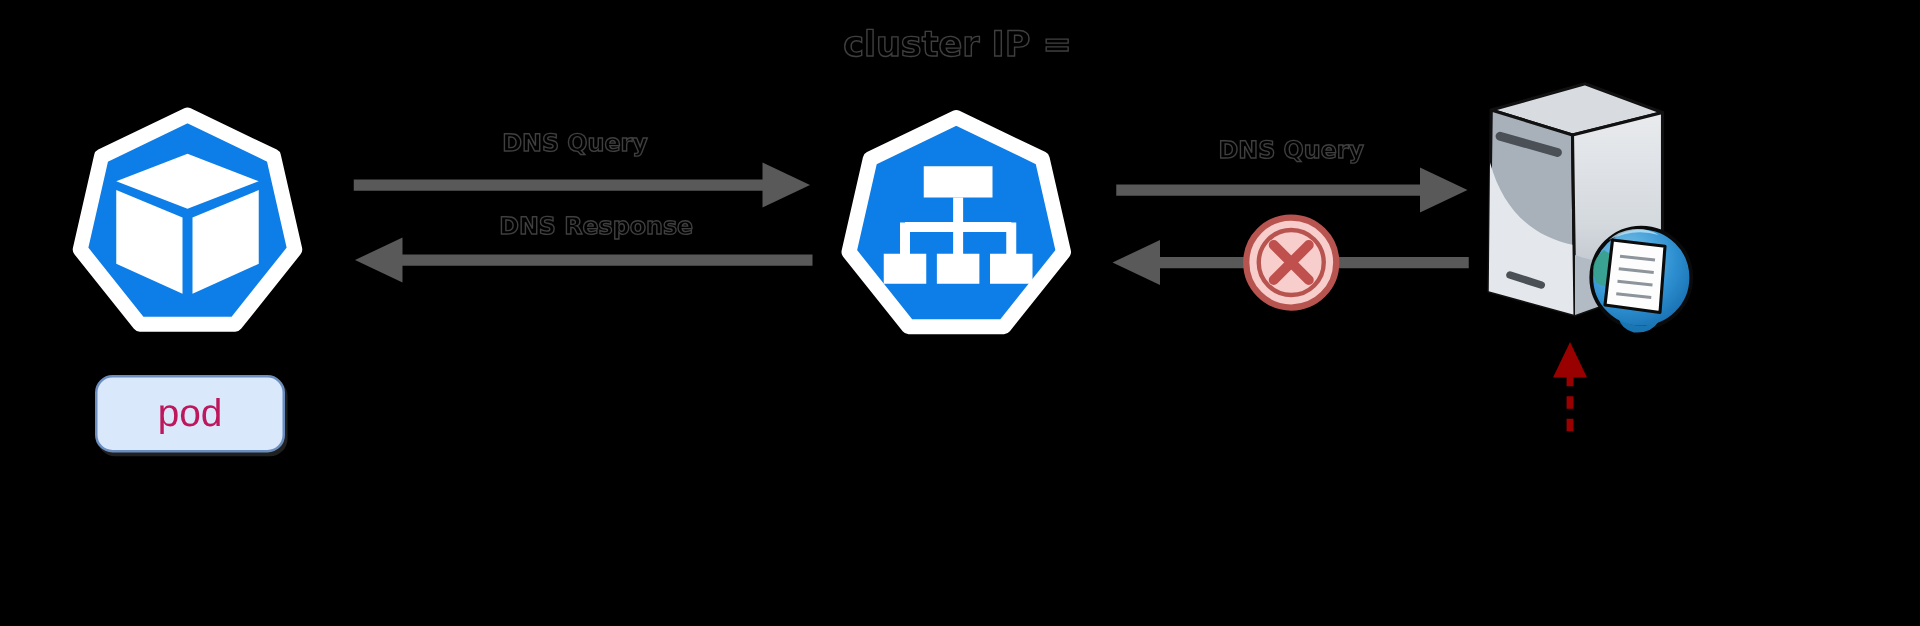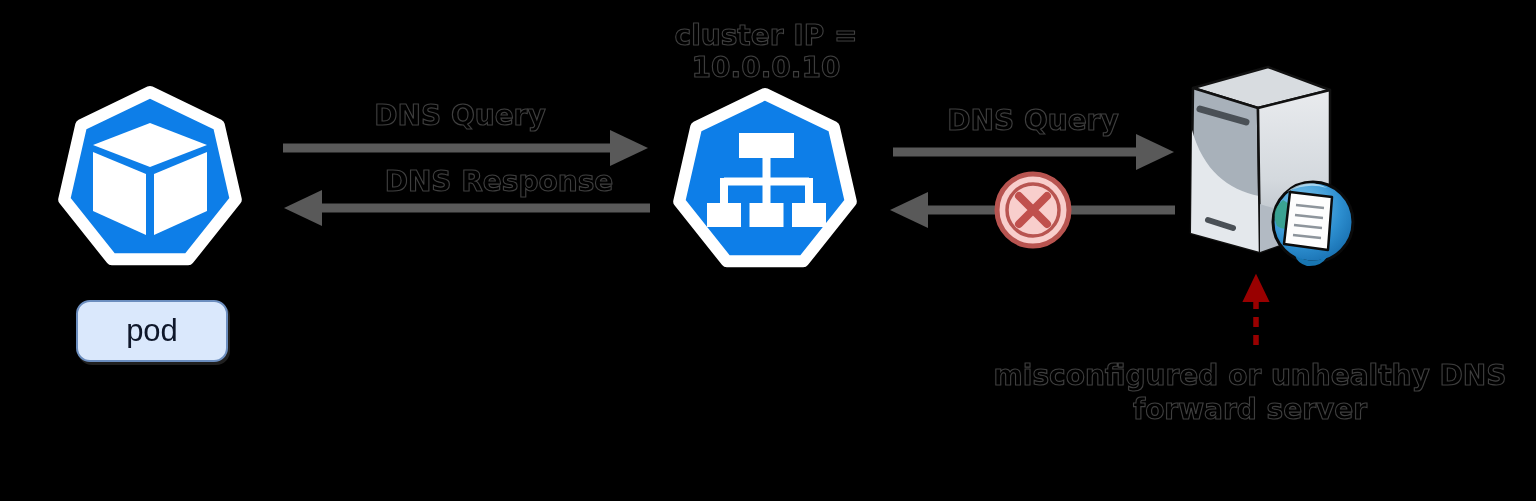--- a/index.html
+++ b/index.html
@@ -8,56 +8,51 @@
     --error-fill:#f8cecc; --error-stroke:#b85450; --danger-red:#990000;
     --text-dark:#000000; --text-outline:#3f3f3f;
   }
   html,body{margin:0;padding:0;background:var(--bg);}
   .stage{
     position:relative;width:1536px;height:501px;background:var(--bg);
     overflow:hidden;font-family:"DejaVu Sans","Liberation Sans",sans-serif;
   }
   .note{
     position:absolute;transform:translateX(-50%);
-    font-weight:bold;font-size:28px;color:var(--text-dark);
+    font-weight:bold;font-size:19px;color:var(--text-dark);
     -webkit-text-stroke:1.1px var(--text-outline);
     text-shadow:0 0 1px #343434;
     white-space:nowrap;text-align:center;line-height:31px;
   }
   .note-two-line{font-size:28px;line-height:32px;}
   .caption{font-size:28px;line-height:34px;}
   .node-label{
     position:absolute;background:var(--label-fill);
     border:2px solid var(--label-border);border-radius:14px;
     display:flex;align-items:center;justify-content:center;
-    color:#0f172a;box-shadow:2px 3px 0 rgba(70,70,70,.45);
+    color:#be185d;box-shadow:2px 3px 0 rgba(70,70,70,.45);
     font-family:"Liberation Sans","DejaVu Sans",sans-serif;
     text-align:right;
   }
   .abs{position:absolute;}
   svg{display:block;}
 </style>
 </head>
 <body>
 
 <div class="stage">
 
   <div class="note note-two-line" style="left:766px;top:20px;">
     <div>cluster IP =</div>
-    <div>10.0.0.10</div>
   </div>
 
   <div class="note" style="left:460px;top:100px;">DNS Query</div>
-  <div class="note" style="left:499px;top:166px;">DNS Response</div>
+  <div class="note" style="left:477px;top:166px;">DNS Response</div>
   <div class="note" style="left:1033px;top:105px;">DNS Query</div>
 
-  <div class="note caption" style="left:1250px;top:359px;">
-    <div>misconfigured or unhealthy DNS</div>
-    <div>forward server</div>
-  </div>
 
   <svg class="abs" style="left:48px;top:78px;" width="204" height="204" viewBox="0 0 204 204">
     <polygon points="102,14 170.8,47.1 187.8,121.6 140.2,181.3 63.8,181.3 16.2,121.6 33.2,47.1" fill="var(--k8s-blue)" stroke="#ffffff" stroke-width="12" stroke-linejoin="round"></polygon>
     <polygon points="102,45 159,67 102,89 45,67" fill="#ffffff"></polygon>
     <polygon points="45,74 98,96 98,157 45,133" fill="#ffffff"></polygon>
     <polygon points="106,96 159,74 159,133 106,157" fill="#ffffff"></polygon>
   </svg>
 
   <svg class="abs" style="left:663px;top:80px;" width="204" height="204" viewBox="0 0 204 204">
     <polygon points="102,14 170.8,47.1 187.8,121.6 140.2,181.3 63.8,181.3 16.2,121.6 33.2,47.1" fill="var(--k8s-blue)" stroke="#ffffff" stroke-width="12" stroke-linejoin="round"></polygon>

